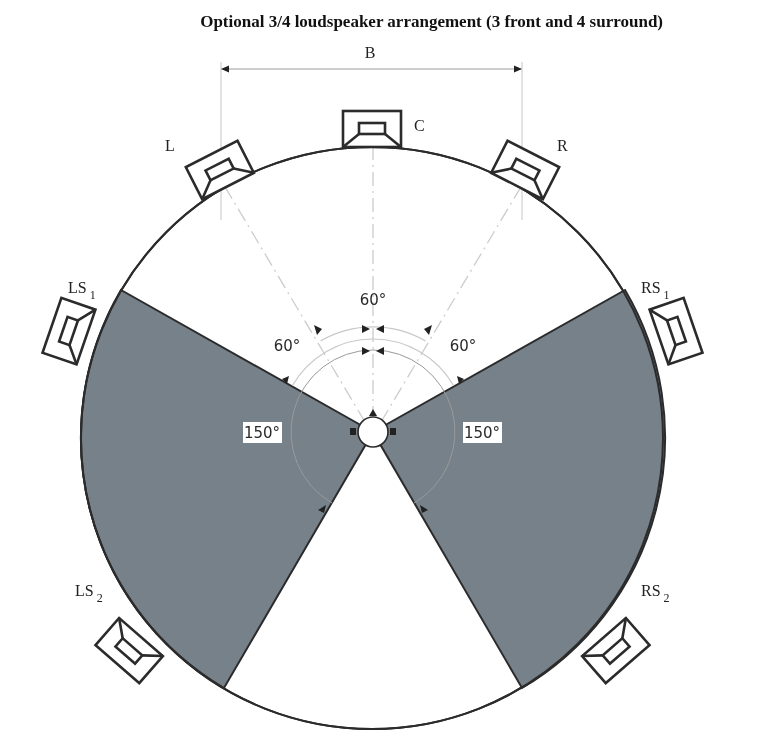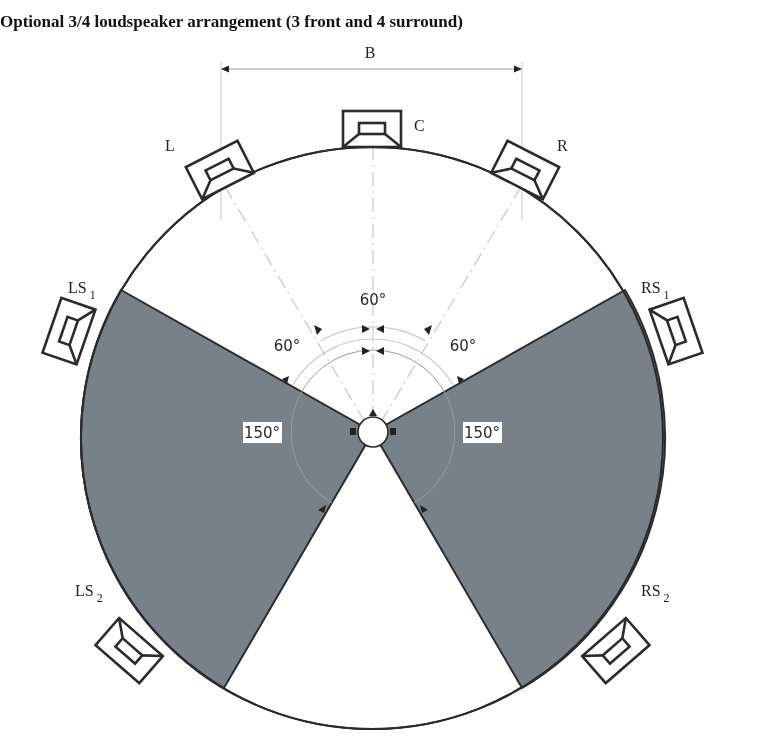--- a/index.html
+++ b/index.html
@@ -1,18 +1,18 @@
 <!DOCTYPE html>
 <html><head>
 <meta charset="utf-8">
 <style>
   html, body { margin: 0; padding: 0; background: #ffffff; }
   body { width: 768px; height: 742px; position: relative; overflow: hidden;
          font-family: "Liberation Serif", "DejaVu Serif", serif; }
-  #title { position: absolute; left: 0; top: 12px; width: 663px; text-align: left;
+  #title { position: absolute; left: 0; top: 12px; width: 663px; text-align: right;
            font-weight: bold; font-size: 17px; color: #111; }
   svg { position: absolute; left: 0; top: 0; }
   .lbl { font-family: "Liberation Serif", "DejaVu Serif", serif; font-size: 16px; fill: #222; }
   .ang { font-family: "DejaVu Sans", "Liberation Sans", sans-serif; font-size: 15px; fill: #2a2a2a; }
   .sub { font-size: 12px; }
 </style>
 </head>
 <body>
 
 <div id="title">Optional 3/4 loudspeaker arrangement (3 front and 4 surround)</div>

